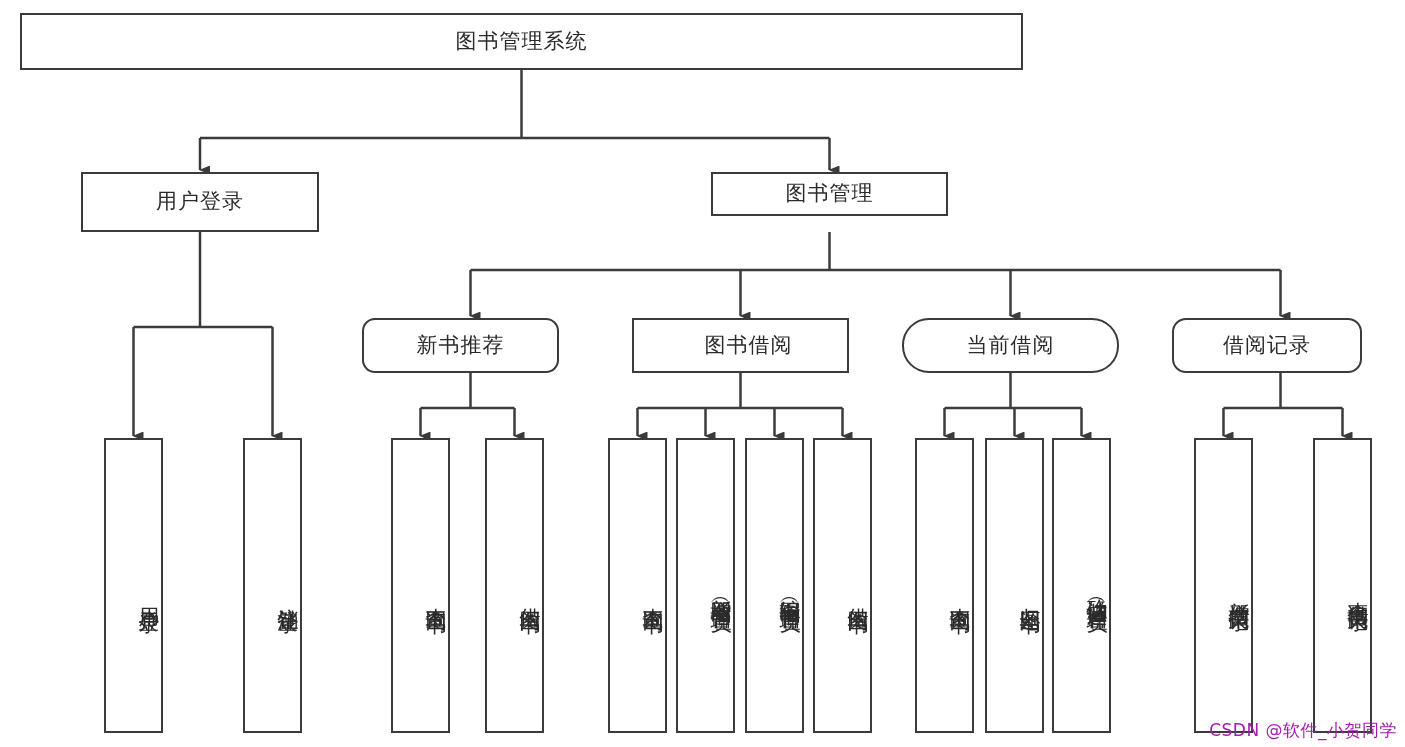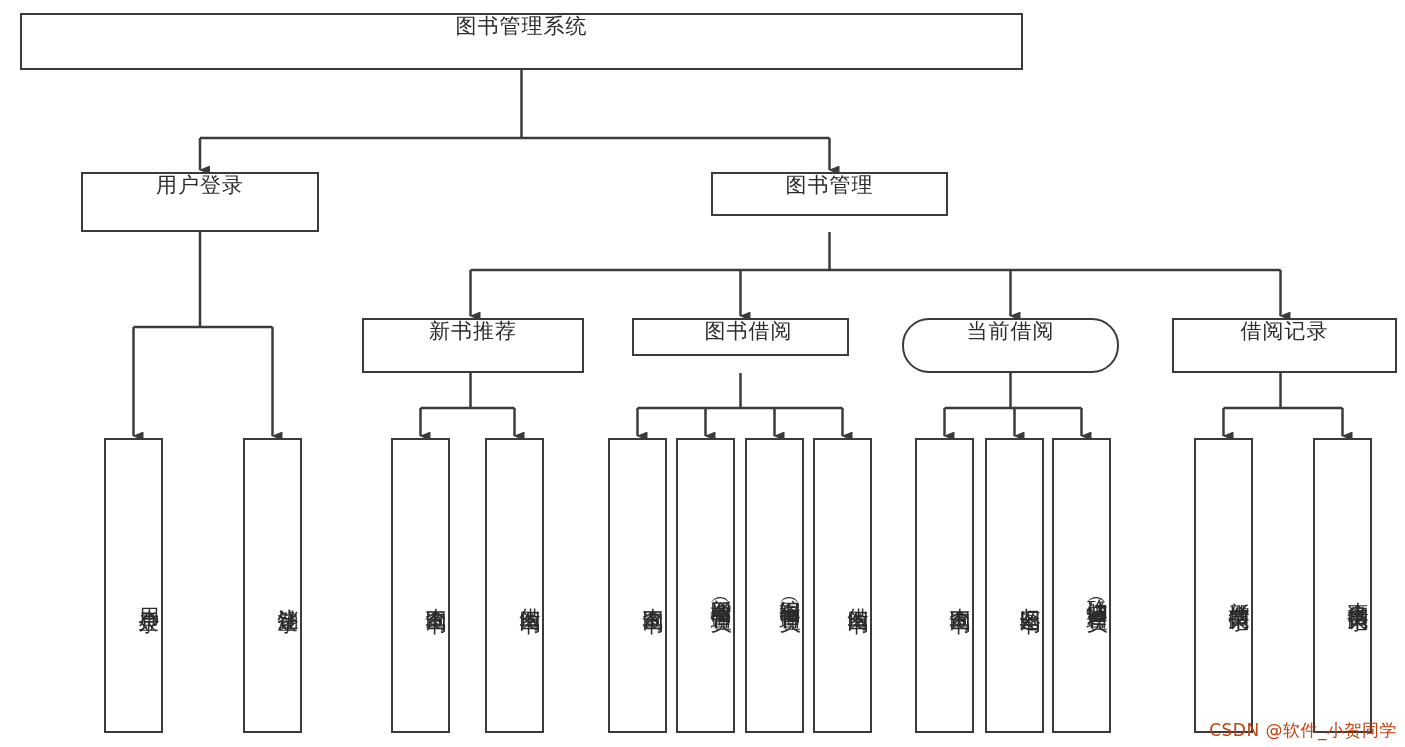--- a/index.html
+++ b/index.html
@@ -2,29 +2,29 @@
 <html><head>
 <meta charset="utf-8">
 <style>
   html,body{margin:0;padding:0;background:#ffffff;}
   body{width:1405px;height:747px;overflow:hidden;
        font-family:"DejaVu Sans","Liberation Sans",sans-serif;}
   #stage{position:relative;width:1405px;height:747px;background:#fff;}
   svg{position:absolute;left:0;top:0;}
   .node{position:absolute;box-sizing:border-box;
         border:2.5px solid #3b3b3b;background:#ffffff;
-        display:flex;justify-content:center;
+        display:flex;align-items:center;justify-content:center;
         color:#2b2b2b;}
   .node.h{font-size:21px;line-height:1.1;letter-spacing:1px;}
   .node.v{writing-mode:vertical-rl;text-orientation:upright;
           font-size:21px;line-height:1.15;letter-spacing:2px;
           align-items:flex-start;justify-content:center;padding-top:18px;}
   .node.v.tall{padding-top:10px;}
   .watermark{position:absolute;right:8px;bottom:5px;
-             font-size:17px;color:#c2410c;letter-spacing:0.5px;
+             font-size:17px;color:#a21caf;letter-spacing:0.5px;
              white-space:nowrap;}
 </style>
 </head>
 <body>
 
 <div id="stage">
   <svg id="wires" width="1405" height="747">
     <defs>
       <marker id="arrowhead" markerWidth="9" markerHeight="11" refX="4.5" refY="10" orient="auto" markerUnits="userSpaceOnUse">
         <polygon points="0,0 9,0 4.5,11" fill="#3b3b3b"></polygon>
@@ -69,30 +69,30 @@
   <div id="nodes">
       <div class="node h tall" style="left: 20px; top: 13px; width: 1003px; height: 57px;">
         <span>图书管理系统</span>
       </div>
       <div class="node h" style="left: 81px; top: 172px; width: 238px; height: 60px;">
         <span>用户登录</span>
       </div>
       <div class="node h" style="left: 711px; top: 172px; width: 237px; height: 44px;">
         <span>图书管理</span>
       </div>
-      <div class="node h" style="left: 362px; top: 318px; width: 222px; height: 55px;">
+      <div class="node h" style="left: 362px; top: 318px; width: 197px; height: 55px; border-radius: 13px;">
         <span>新书推荐</span>
       </div>
-      <div class="node h" style="left: 632px; top: 318px; width: 217px; height: 38px; padding-left: 16px;">
+      <div class="node h" style="left: 632px; top: 318px; width: 217px; height: 55px; padding-left: 16px;">
         <span>图书借阅</span>
       </div>
       <div class="node h" style="left: 902px; top: 318px; width: 217px; height: 55px; border-radius: 27px;">
         <span>当前借阅</span>
       </div>
-      <div class="node h" style="left: 1172px; top: 318px; width: 225px; height: 55px;">
+      <div class="node h" style="left: 1172px; top: 318px; width: 190px; height: 55px; border-radius: 14px;">
         <span>借阅记录</span>
       </div>
       <div class="node v" style="left: 104px; top: 438px; width: 59px; height: 295px;">
         <span>用户登录</span>
       </div>
       <div class="node v" style="left: 243px; top: 438px; width: 59px; height: 295px;">
         <span>注销登录</span>
       </div>
       <div class="node v" style="left: 391px; top: 438px; width: 59px; height: 295px;">
         <span>查询图书</span>

